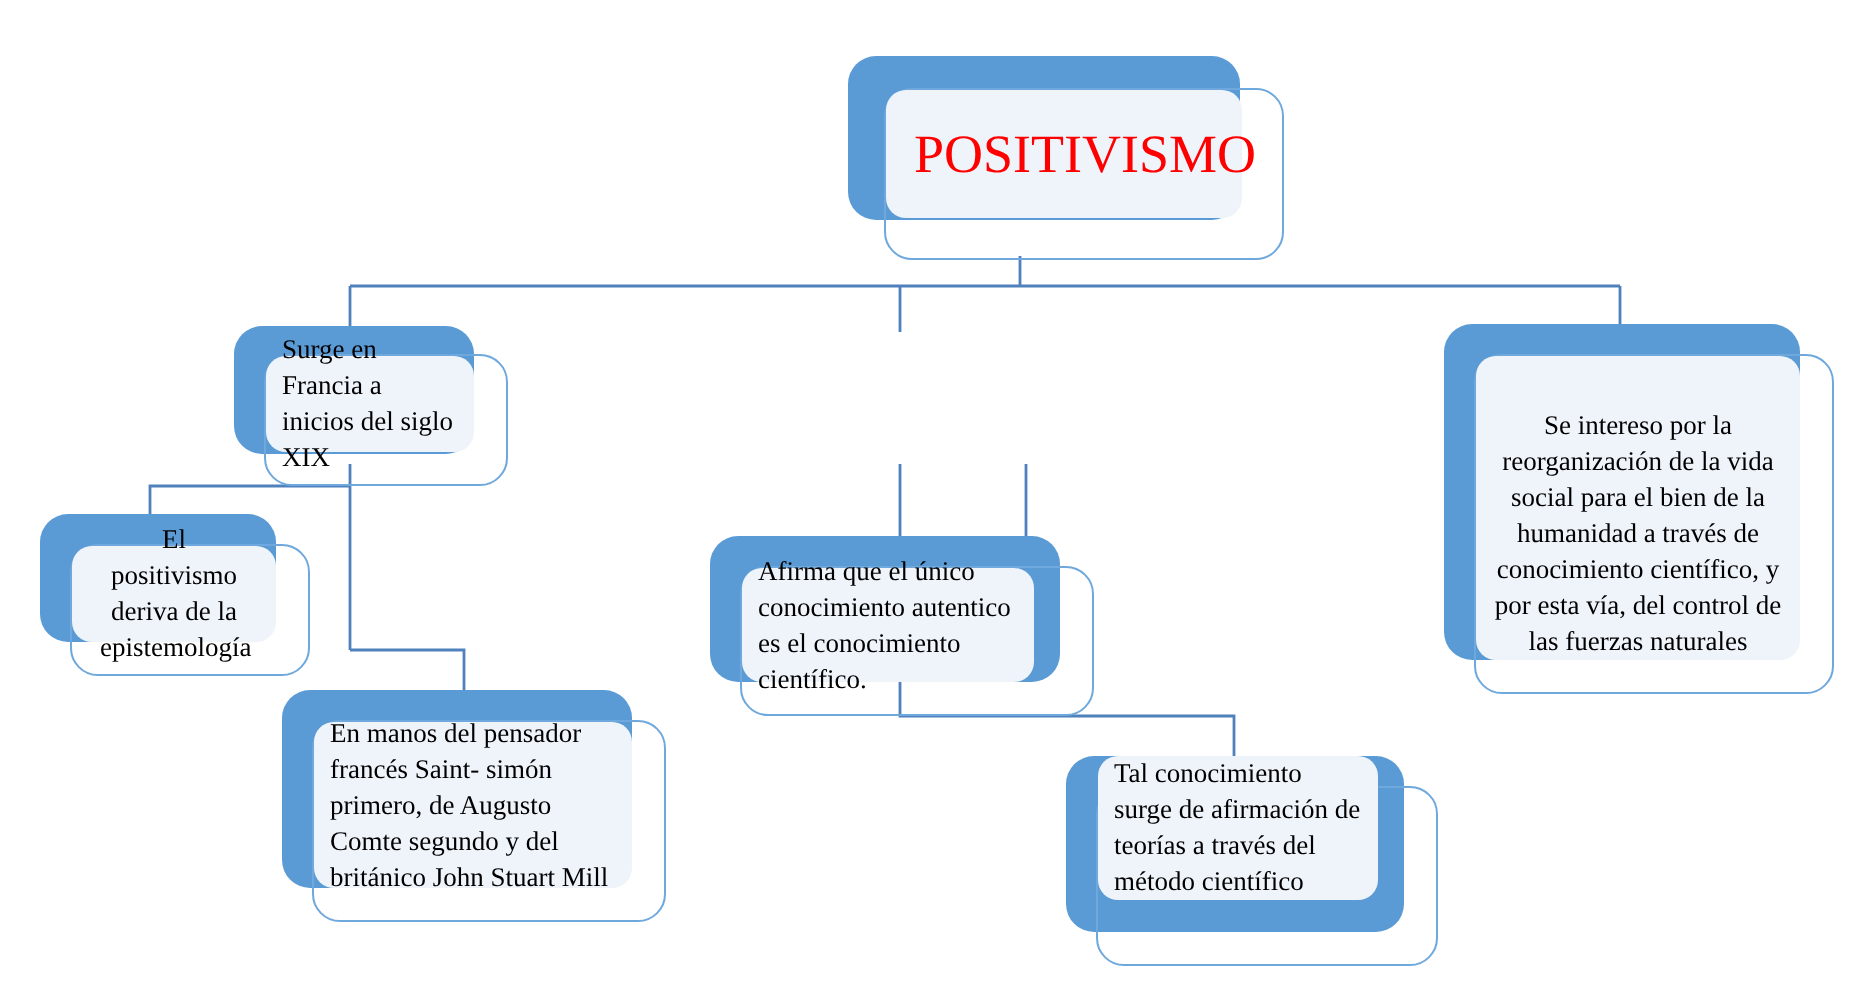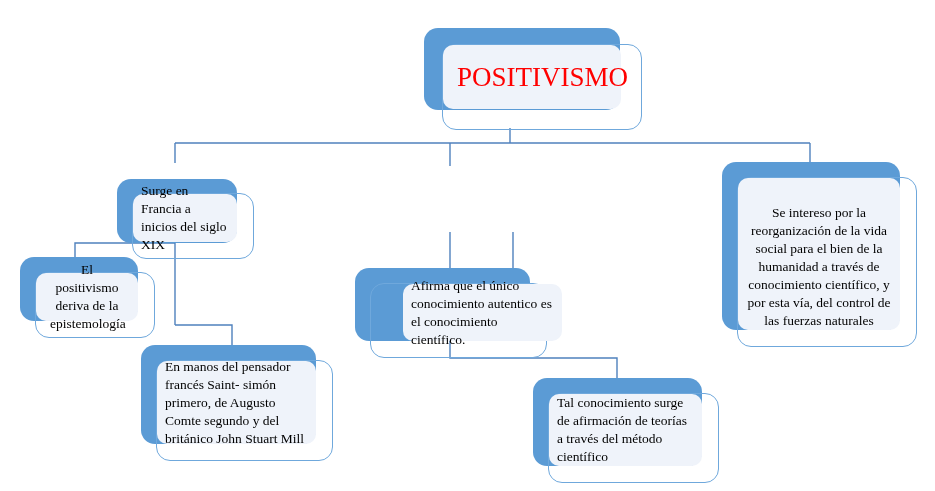--- a/index.html
+++ b/index.html
@@ -103,21 +103,21 @@
   </svg>
 
   <div class="node align-left" id="node-root" style="left:424px; top:28px; width:216px; height:100px;">
     <div class="shadow-block" style="left:0; top:0; width:196px; height:82px;"></div>
     <div class="outline-box" style="left:18px; top:16px; width:198px; height:84px;"></div>
     <div class="panel" style="left:19px; top:17px; width:178px; height:64px; padding:0 14px;">
       <span class="txt">POSITIVISMO</span>
     </div>
   </div>
 
-  <div class="node align-left" id="node-francia" style="left:117px; top:179px; width:124px; height:78px;border-radius:26px;">
+  <div class="node align-left" id="node-francia" style="left:117px; top:163px; width:124px; height:78px;border-radius:26px;">
     <div class="shadow-block" style="left:0; top:0; width:120px; height:64px;"></div>
     <div class="outline-box" style="left:15px; top:14px; width:120px; height:64px;"></div>
     <div class="panel" style="left:16px; top:15px; width:104px; height:48px; padding:0 8px;">
       <span class="txt">Surge en Francia a inicios del siglo XIX</span>
     </div>
   </div>
 
   <div class="node align-center" id="node-epistemologia" style="left:20px; top:257px; width:133px; height:79px;">
     <div class="shadow-block" style="left:0; top:0; width:118px; height:64px;"></div>
     <div class="outline-box" style="left:15px; top:15px; width:118px; height:64px;"></div>
@@ -131,29 +131,29 @@
     <div class="outline-box" style="left:15px; top:15px; width:175px; height:99px;"></div>
     <div class="panel" style="left:16px; top:16px; width:159px; height:83px; padding:0 8px;">
       <span class="txt">En manos del pensador francés Saint- simón primero, de Augusto Comte segundo y del británico John Stuart Mill</span>
     </div>
   </div>
 
 
   <div class="node align-left" id="node-afirma" style="left:355px; top:268px; width:190px; height:88px;">
     <div class="shadow-block" style="left:0; top:0; width:175px; height:73px;"></div>
     <div class="outline-box" style="left:15px; top:15px; width:175px; height:73px;"></div>
-    <div class="panel" style="left:16px; top:16px; width:159px; height:57px; padding:0 8px;margin-left:32px;">
+    <div class="panel" style="left:16px; top:16px; width:146px; height:57px; padding:0 8px;">
       <span class="txt">Afirma que el único conocimiento autentico es el conocimiento científico.</span>
     </div>
   </div>
 
   <div class="node align-left" id="node-metodo" style="left:533px; top:378px; width:184px; height:103px;">
     <div class="shadow-block" style="left:0; top:0; width:169px; height:88px;"></div>
     <div class="outline-box" style="left:15px; top:15px; width:169px; height:88px;"></div>
-    <div class="panel" style="left:16px; top:16px; width:153px; height:72px; padding:0 8px;">
+    <div class="panel" style="left:16px; top:0; width:140px; height:72px; padding:0 8px;">
       <span class="txt">Tal conocimiento surge de afirmación de teorías a través del método científico</span>
     </div>
   </div>
 
   <div class="node align-center" id="node-reorganizacion" style="left:722px; top:162px; width:193px; height:183px;">
     <div class="shadow-block" style="left:0; top:0; width:178px; height:168px;"></div>
     <div class="outline-box" style="left:15px; top:15px; width:178px; height:168px;"></div>
     <div class="panel" style="left:16px; top:16px; width:162px; height:152px; padding:0 6px;align-items:flex-end;">
       <span class="txt">Se intereso por la reorganización de la vida social para el bien de la humanidad a través de conocimiento científico, y por esta vía, del control de las fuerzas naturales</span>
     </div>

